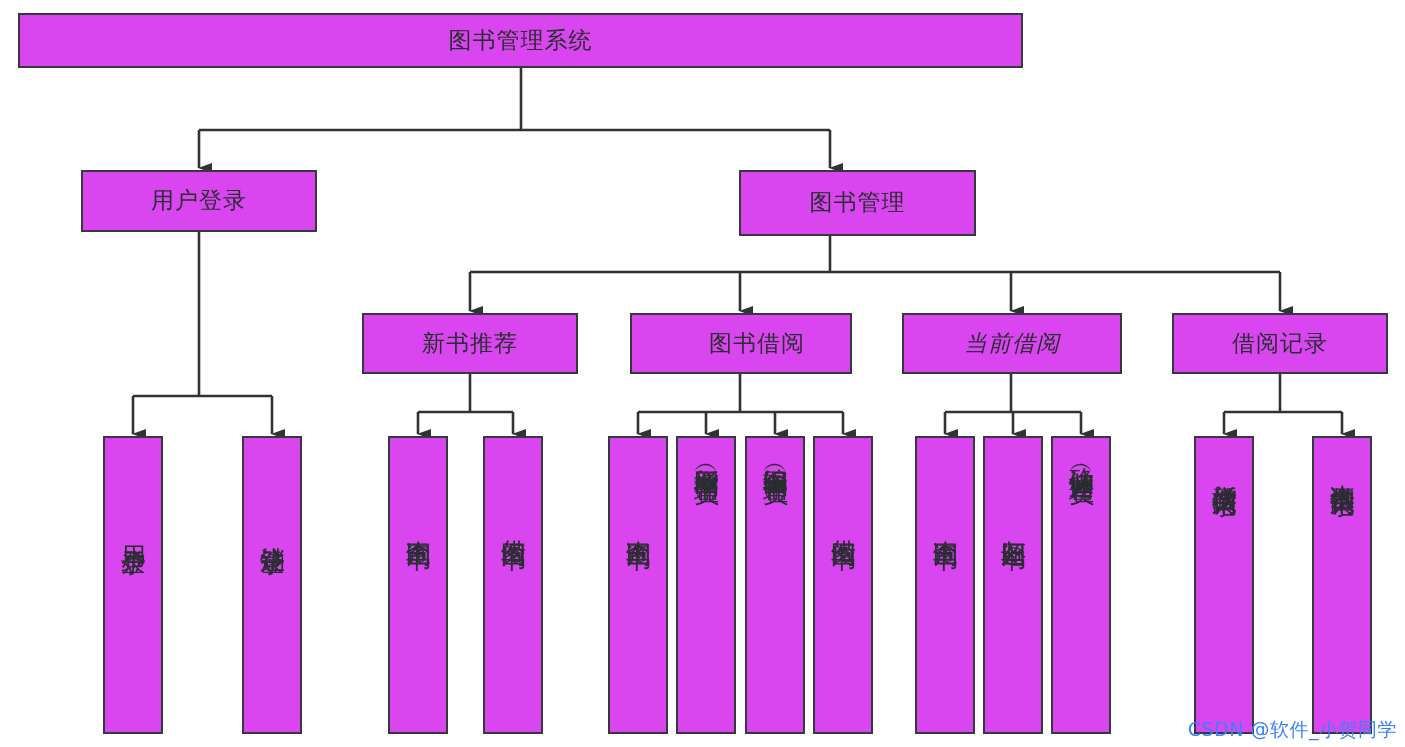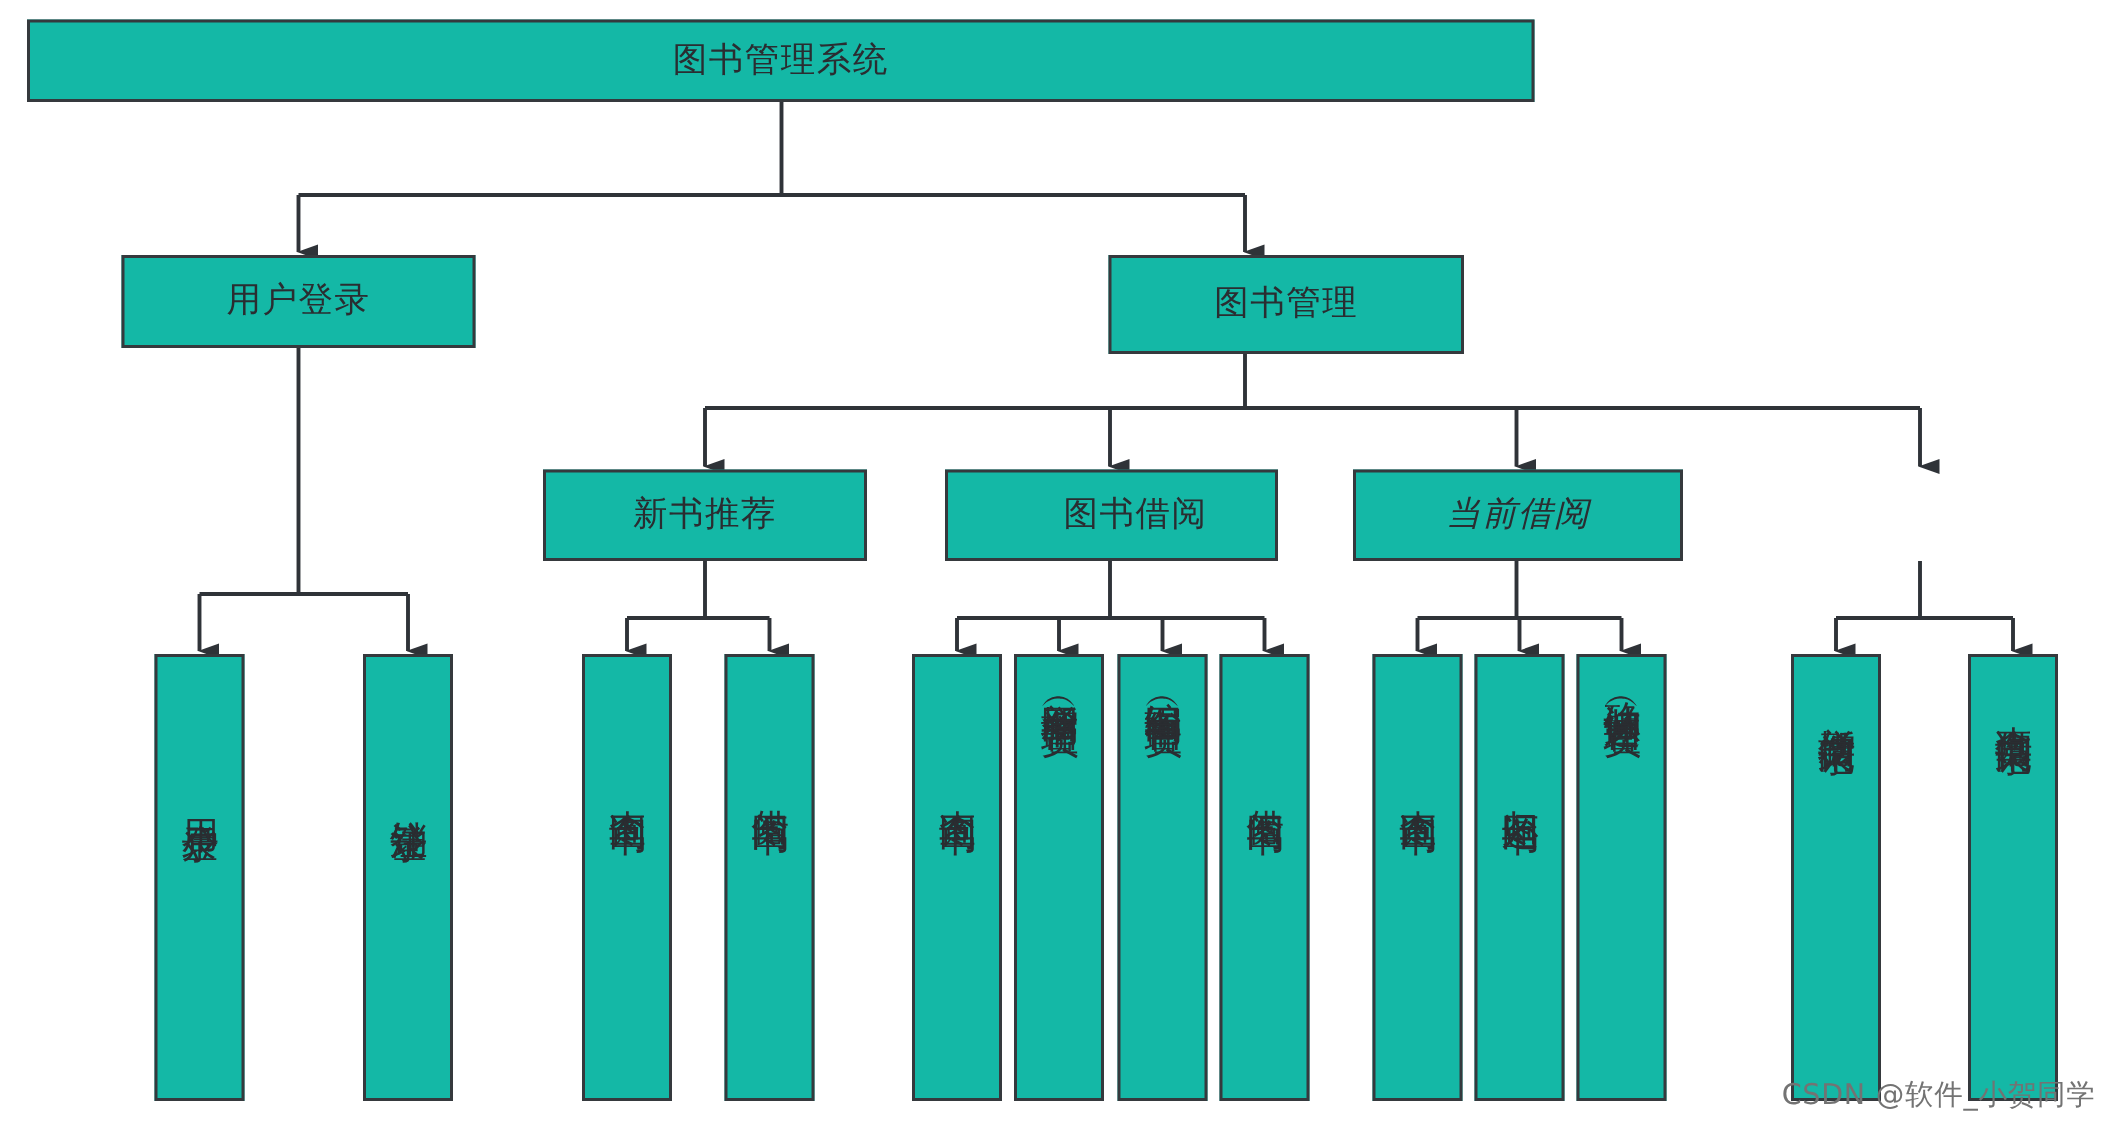--- a/index.html
+++ b/index.html
@@ -20,21 +20,21 @@
   #wires {
     position: absolute;
     left: 0;
     top: 0;
     width: 1405px;
     height: 747px;
   }
   .node {
     position: absolute;
     box-sizing: border-box;
-    background: #14b8a6;
+    background: #d946ef;
     border: 2.5px solid #35393d;
     display: flex;
     align-items: center;
     justify-content: center;
     color: #2a2d31;
   }
   .node.horiz {
     font-size: 23px;
     letter-spacing: 1px;
     line-height: 1.2;
@@ -67,21 +67,21 @@
     margin-top: 82px;
   }
   .vert.r6 .vlabel {
     margin-top: 26px;
   }
   .watermark {
     position: absolute;
     right: 8px;
     bottom: 4px;
     font-size: 19px;
-    color: #737373;
+    color: #3b82f6;
     letter-spacing: 0.5px;
     white-space: nowrap;
   }
 </style>
 </head>
 <body>
 
 <div id="canvas">
 
   <svg id="wires" viewBox="0 0 1405 747" xmlns="http://www.w3.org/2000/svg">
@@ -147,20 +147,23 @@
 
   <div class="node horiz" style="left:362px; top:313px; width:216px; height:61px;">
     <span>新书推荐</span>
   </div>
   <div class="node horiz" style="left:630px; top:313px; width:222px; height:61px;padding-left:32px;">
     <span>图书借阅</span>
   </div>
   <div class="node horiz" style="left:902px; top:313px; width:220px; height:61px;font-style:italic;">
     <span>当前借阅</span>
   </div>
+  <div class="node horiz" style="left:1172px; top:313px; width:216px; height:61px;">
+    <span>借阅记录</span>
+  </div>
 
   <div class="node vert mid" style="left:103px; top:436px; width:60px; height:298px;">
     <span class="vlabel">用户登录</span>
   </div>
   <div class="node vert mid" style="left:242px; top:436px; width:60px; height:298px;">
     <span class="vlabel">注销登录</span>
   </div>
 
   <div class="node vert short2" style="left:388px; top:436px; width:60px; height:298px;">
     <span class="vlabel">查询图书</span>

